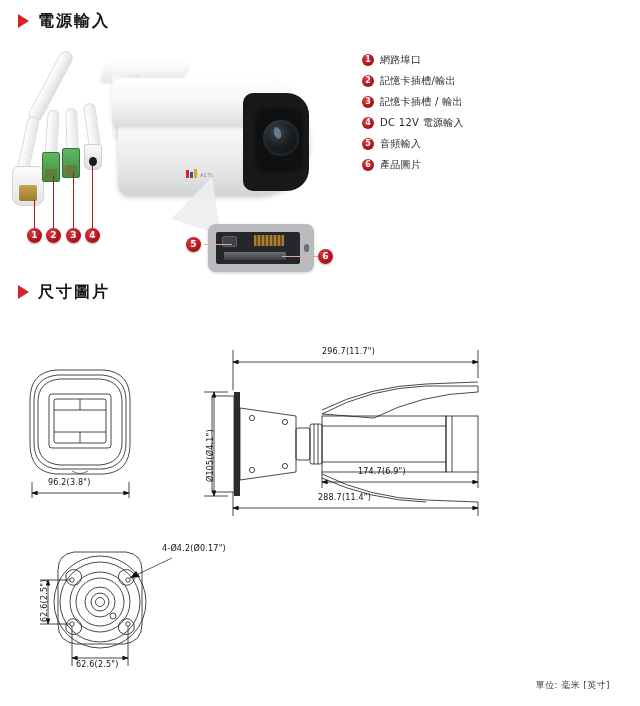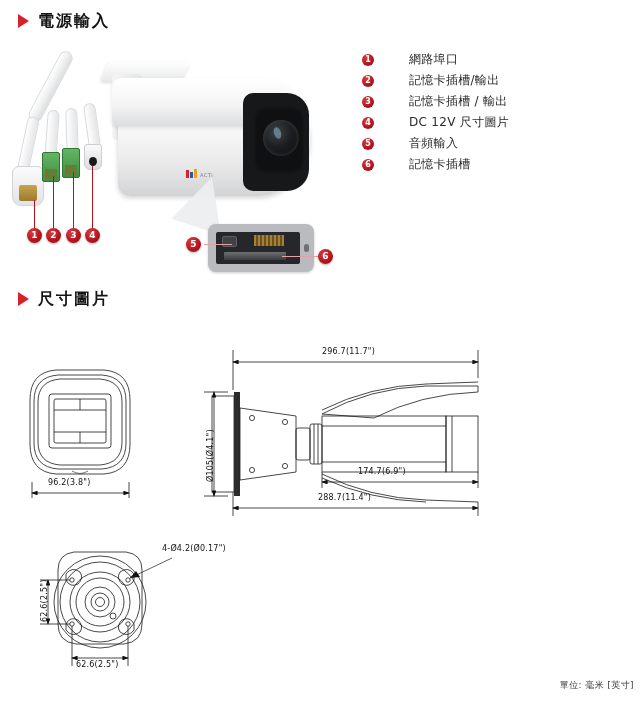--- a/index.html
+++ b/index.html
@@ -309,25 +309,24 @@
     width: 12px; height: 12px;
     border-radius: 50%;
     background: radial-gradient(circle at 35% 30%, #d83a42 0%, #b3141c 60%, #8e0d14 100%);
     color: #fff;
     font-size: 8px;
     font-weight: bold;
     line-height: 12px;
     text-align: center;
   }
   .legend-label {
-    font-size: 12px;
+    font-size: 10px;
     color: #2a2a2a;
     letter-spacing: .3px;
     white-space: nowrap;
-    margin-left: 29px;
   }
 
   
   #dimension-block {
     position: absolute;
     left: 0;
     top: 330px;
     width: 640px;
     height: 376px;
   }
@@ -337,21 +336,21 @@
     color: #111;
     white-space: nowrap;
     letter-spacing: .2px;
   }
   .dim-text-vert {
     transform: rotate(-90deg);
     transform-origin: left top;
   }
   .footer-note {
     position: absolute;
-    right: 6px;
+    right: 30px;
     bottom: 14px;
     font-size: 9px;
     color: #3a3a3a;
     letter-spacing: .4px;
     text-align: center;
   }
   svg { display: block; }
 </style>
 </head>
 <body>
@@ -424,33 +423,33 @@
   <div class="legend-item">
     <span class="legend-badge">2</span>
     <span class="legend-label">記憶卡插槽/輸出</span>
   </div>
   <div class="legend-item">
     <span class="legend-badge">3</span>
     <span class="legend-label">記憶卡插槽 / 輸出</span>
   </div>
   <div class="legend-item">
     <span class="legend-badge">4</span>
-    <span class="legend-label">DC 12V 尺寸圖片</span>
+    <span class="legend-label">DC 12V 電源輸入</span>
   </div>
   <div class="legend-item">
     <span class="legend-badge">5</span>
     <span class="legend-label">音頻輸入</span>
   </div>
   <div class="legend-item">
     <span class="legend-badge">6</span>
-    <span class="legend-label">記憶卡插槽</span>
+    <span class="legend-label">產品圖片</span>
   </div>
 </div>
 
-<div class="section-heading" id="heading-dimensions" style="left:18px; top:291px;justify-content:space-between;">
+<div class="section-heading" id="heading-dimensions" style="left:18px; top:284px;justify-content:space-between;">
   <span class="heading-arrow"></span>
   <span class="heading-text">尺寸圖片</span>
 </div>
 
 <div id="dimension-block">
 
   <svg width="640" height="376" viewBox="0 0 640 376">
     <defs>
       <marker id="arrR" markerWidth="8" markerHeight="6" refX="7" refY="3" orient="auto">
         <path d="M0,0 L8,3 L0,6 z" fill="#111"></path>

